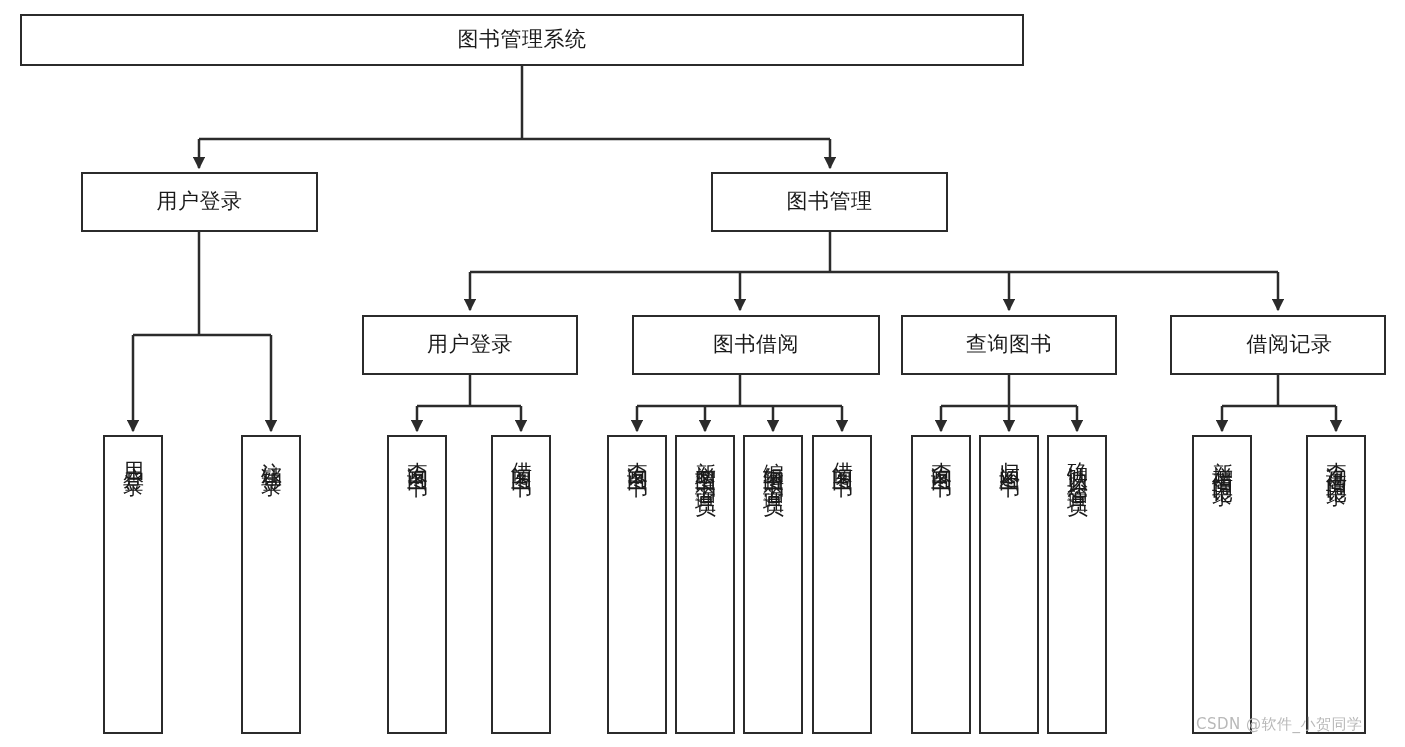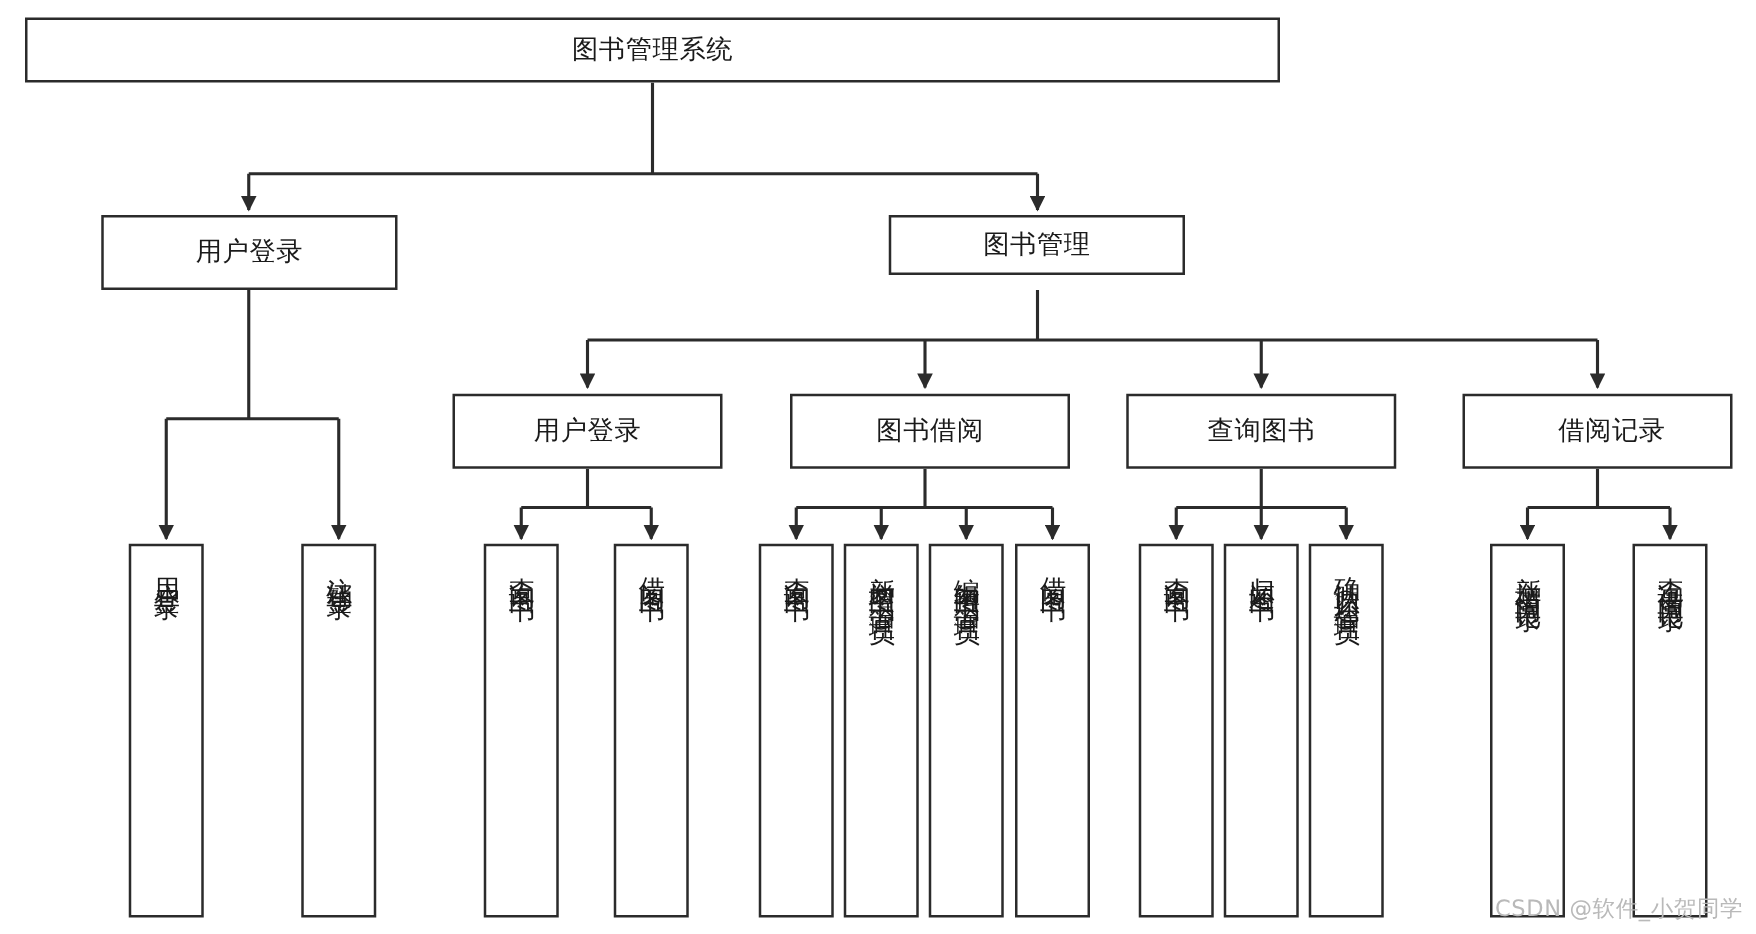--- a/index.html
+++ b/index.html
@@ -51,21 +51,21 @@
     writing-mode: vertical-rl;
     text-orientation: upright;
     letter-spacing: 5px;
     line-height: 1.0;
     white-space: nowrap;
     display: block;
   }
   .watermark {
     position: absolute;
     color: #b9b9b9;
-    font-size: 18px;
+    font-size: 15px;
     white-space: nowrap;
     letter-spacing: 0.5px;
   }
 </style>
 </head>
 <body>
 
 <div id="diagram-root">
 
   <svg id="edges" viewBox="0 0 1405 747" xmlns="http://www.w3.org/2000/svg">
@@ -118,28 +118,28 @@
     </g>
   </svg>
 
   <div class="node horizontal" style="left:20px; top:14px; width:1004px; height:52px;">
     <span>图书管理系统</span>
   </div>
 
   <div class="node horizontal" style="left:81px; top:172px; width:237px; height:60px;">
     <span>用户登录</span>
   </div>
-  <div class="node horizontal" style="left:711px; top:172px; width:237px; height:48px;">
+  <div class="node horizontal" style="left:711px; top:172px; width:237px; height:60px;">
     <span>图书管理</span>
   </div>
 
   <div class="node horizontal" style="left:362px; top:315px; width:216px; height:60px;">
     <span>用户登录</span>
   </div>
-  <div class="node horizontal" style="left:632px; top:315px; width:224px; height:60px;">
+  <div class="node horizontal" style="left:632px; top:315px; width:248px; height:60px;">
     <span>图书借阅</span>
   </div>
   <div class="node horizontal" style="left:901px; top:315px; width:216px; height:60px;">
     <span>查询图书</span>
   </div>
   <div class="node horizontal" style="left:1170px; top:315px; width:216px; height:60px;padding-left:23px;">
     <span>借阅记录</span>
   </div>
 
   <div class="node vertical" style="left:103px; top:435px; width:60px; height:299px;">

